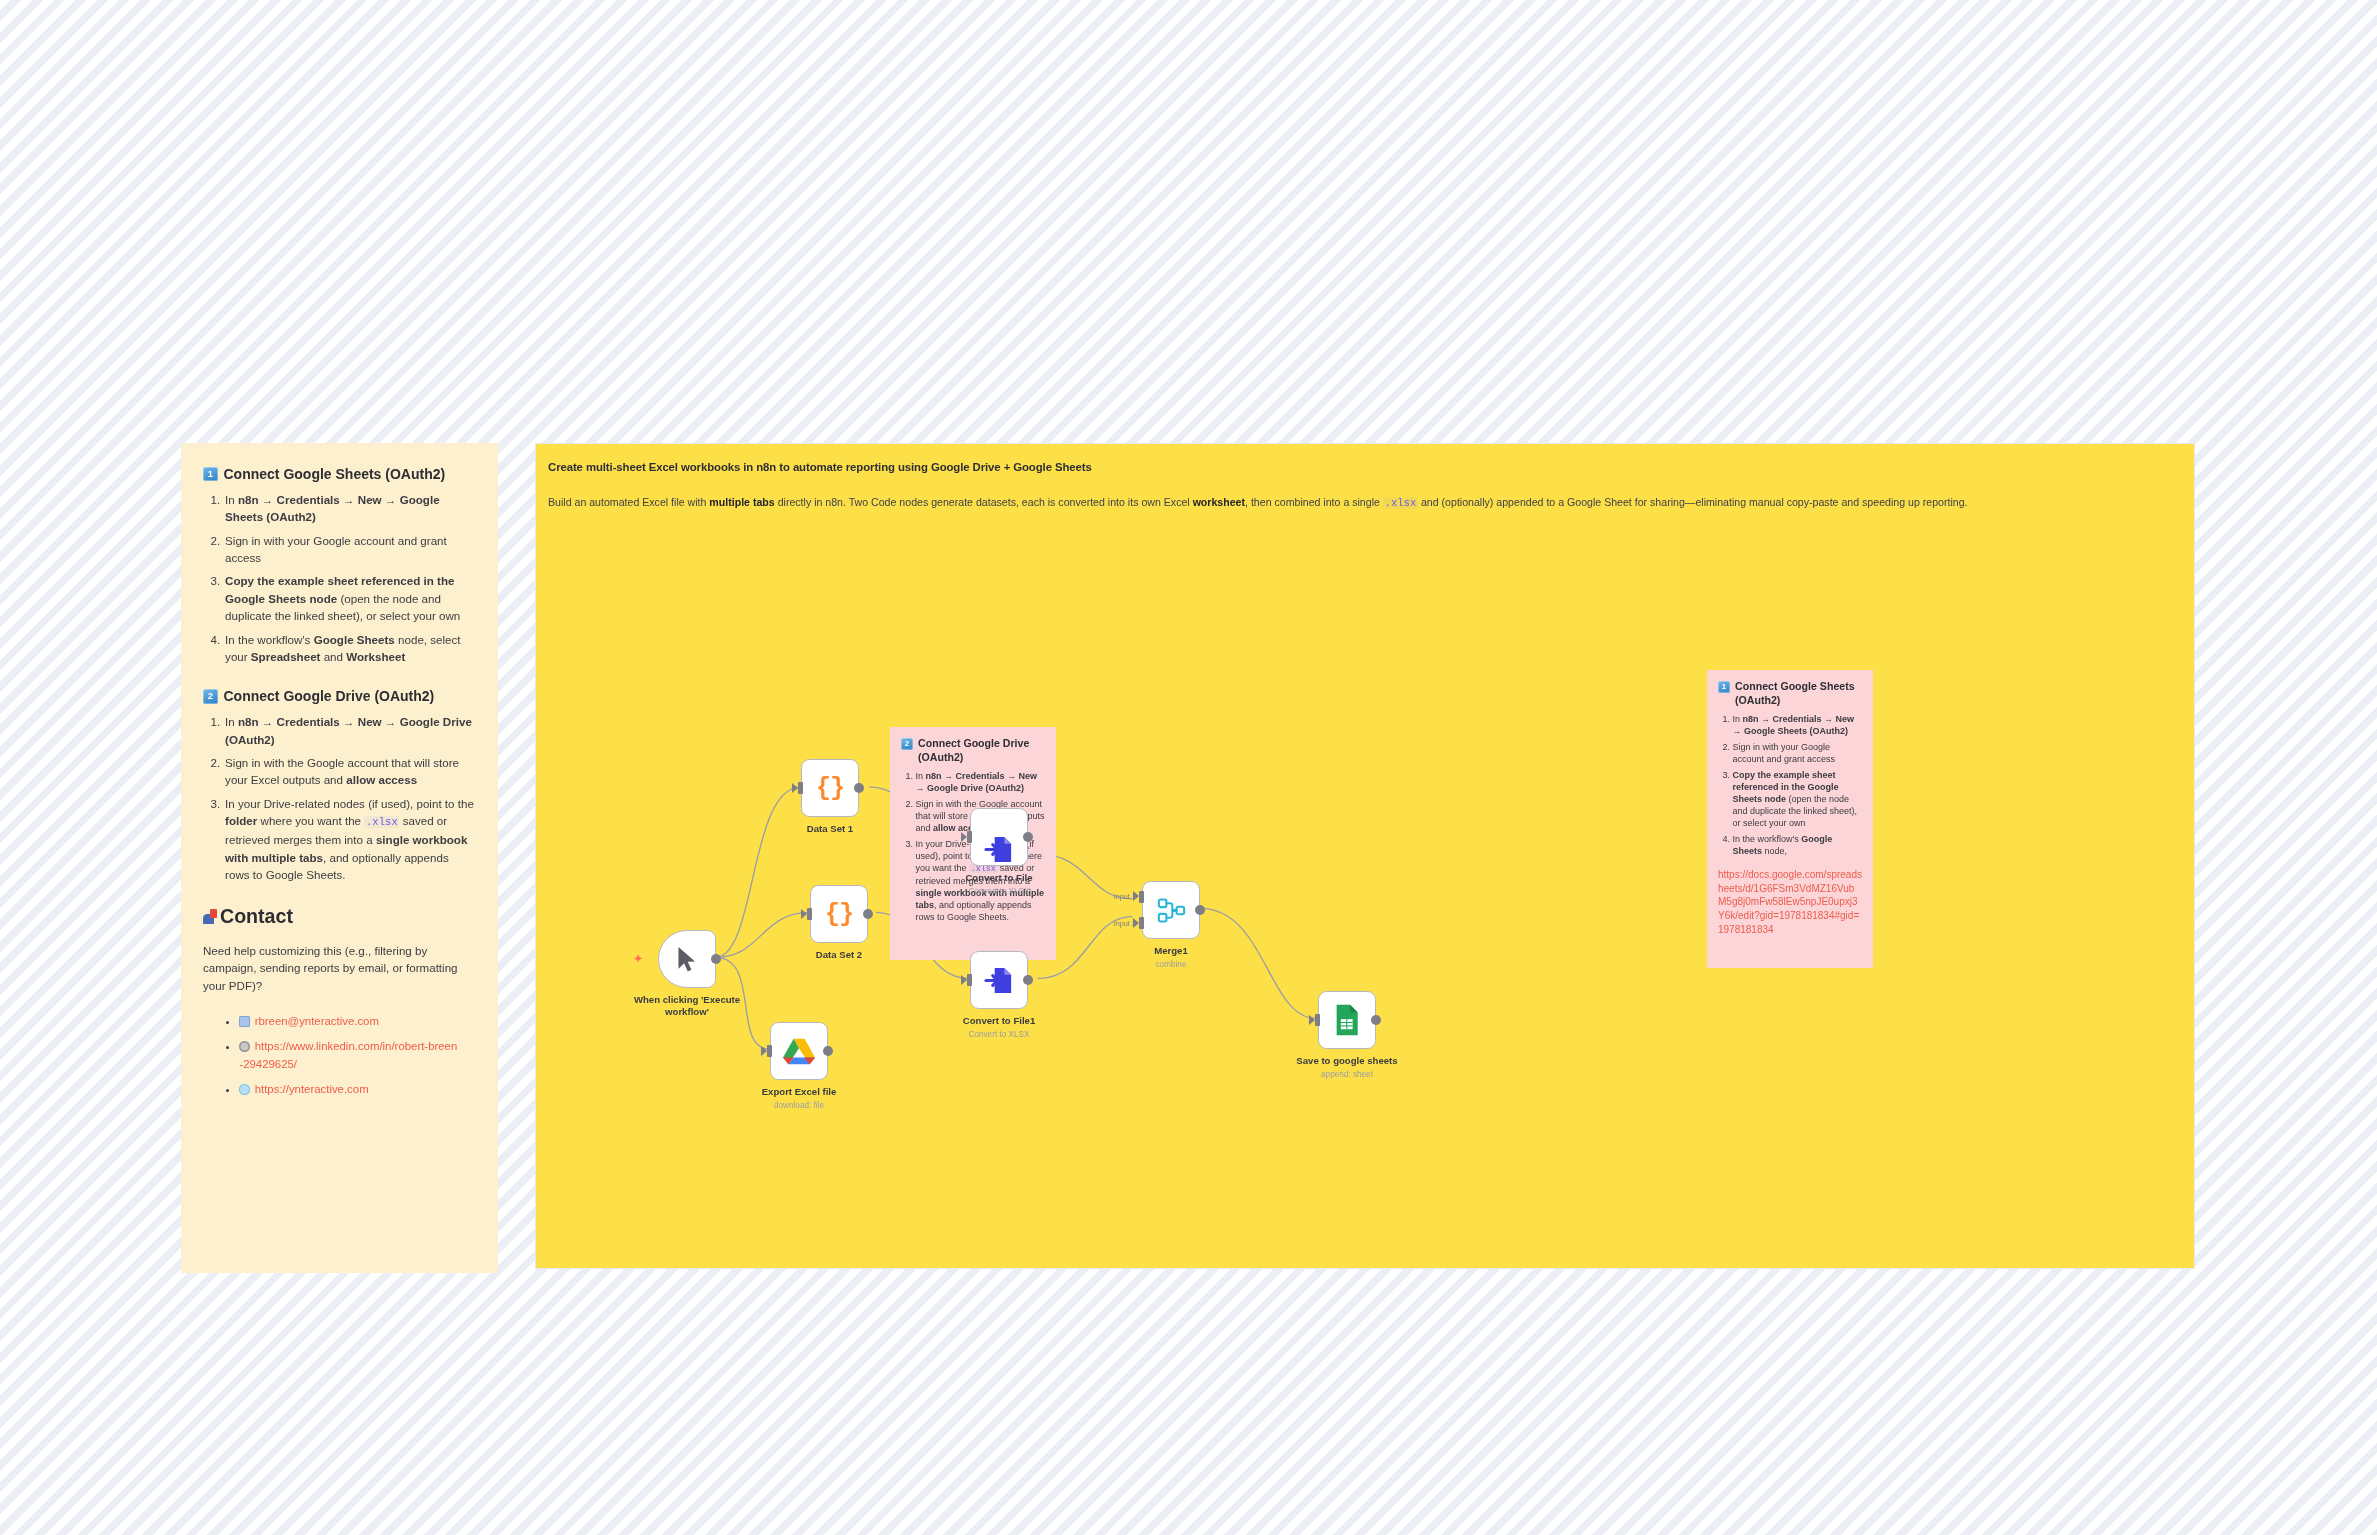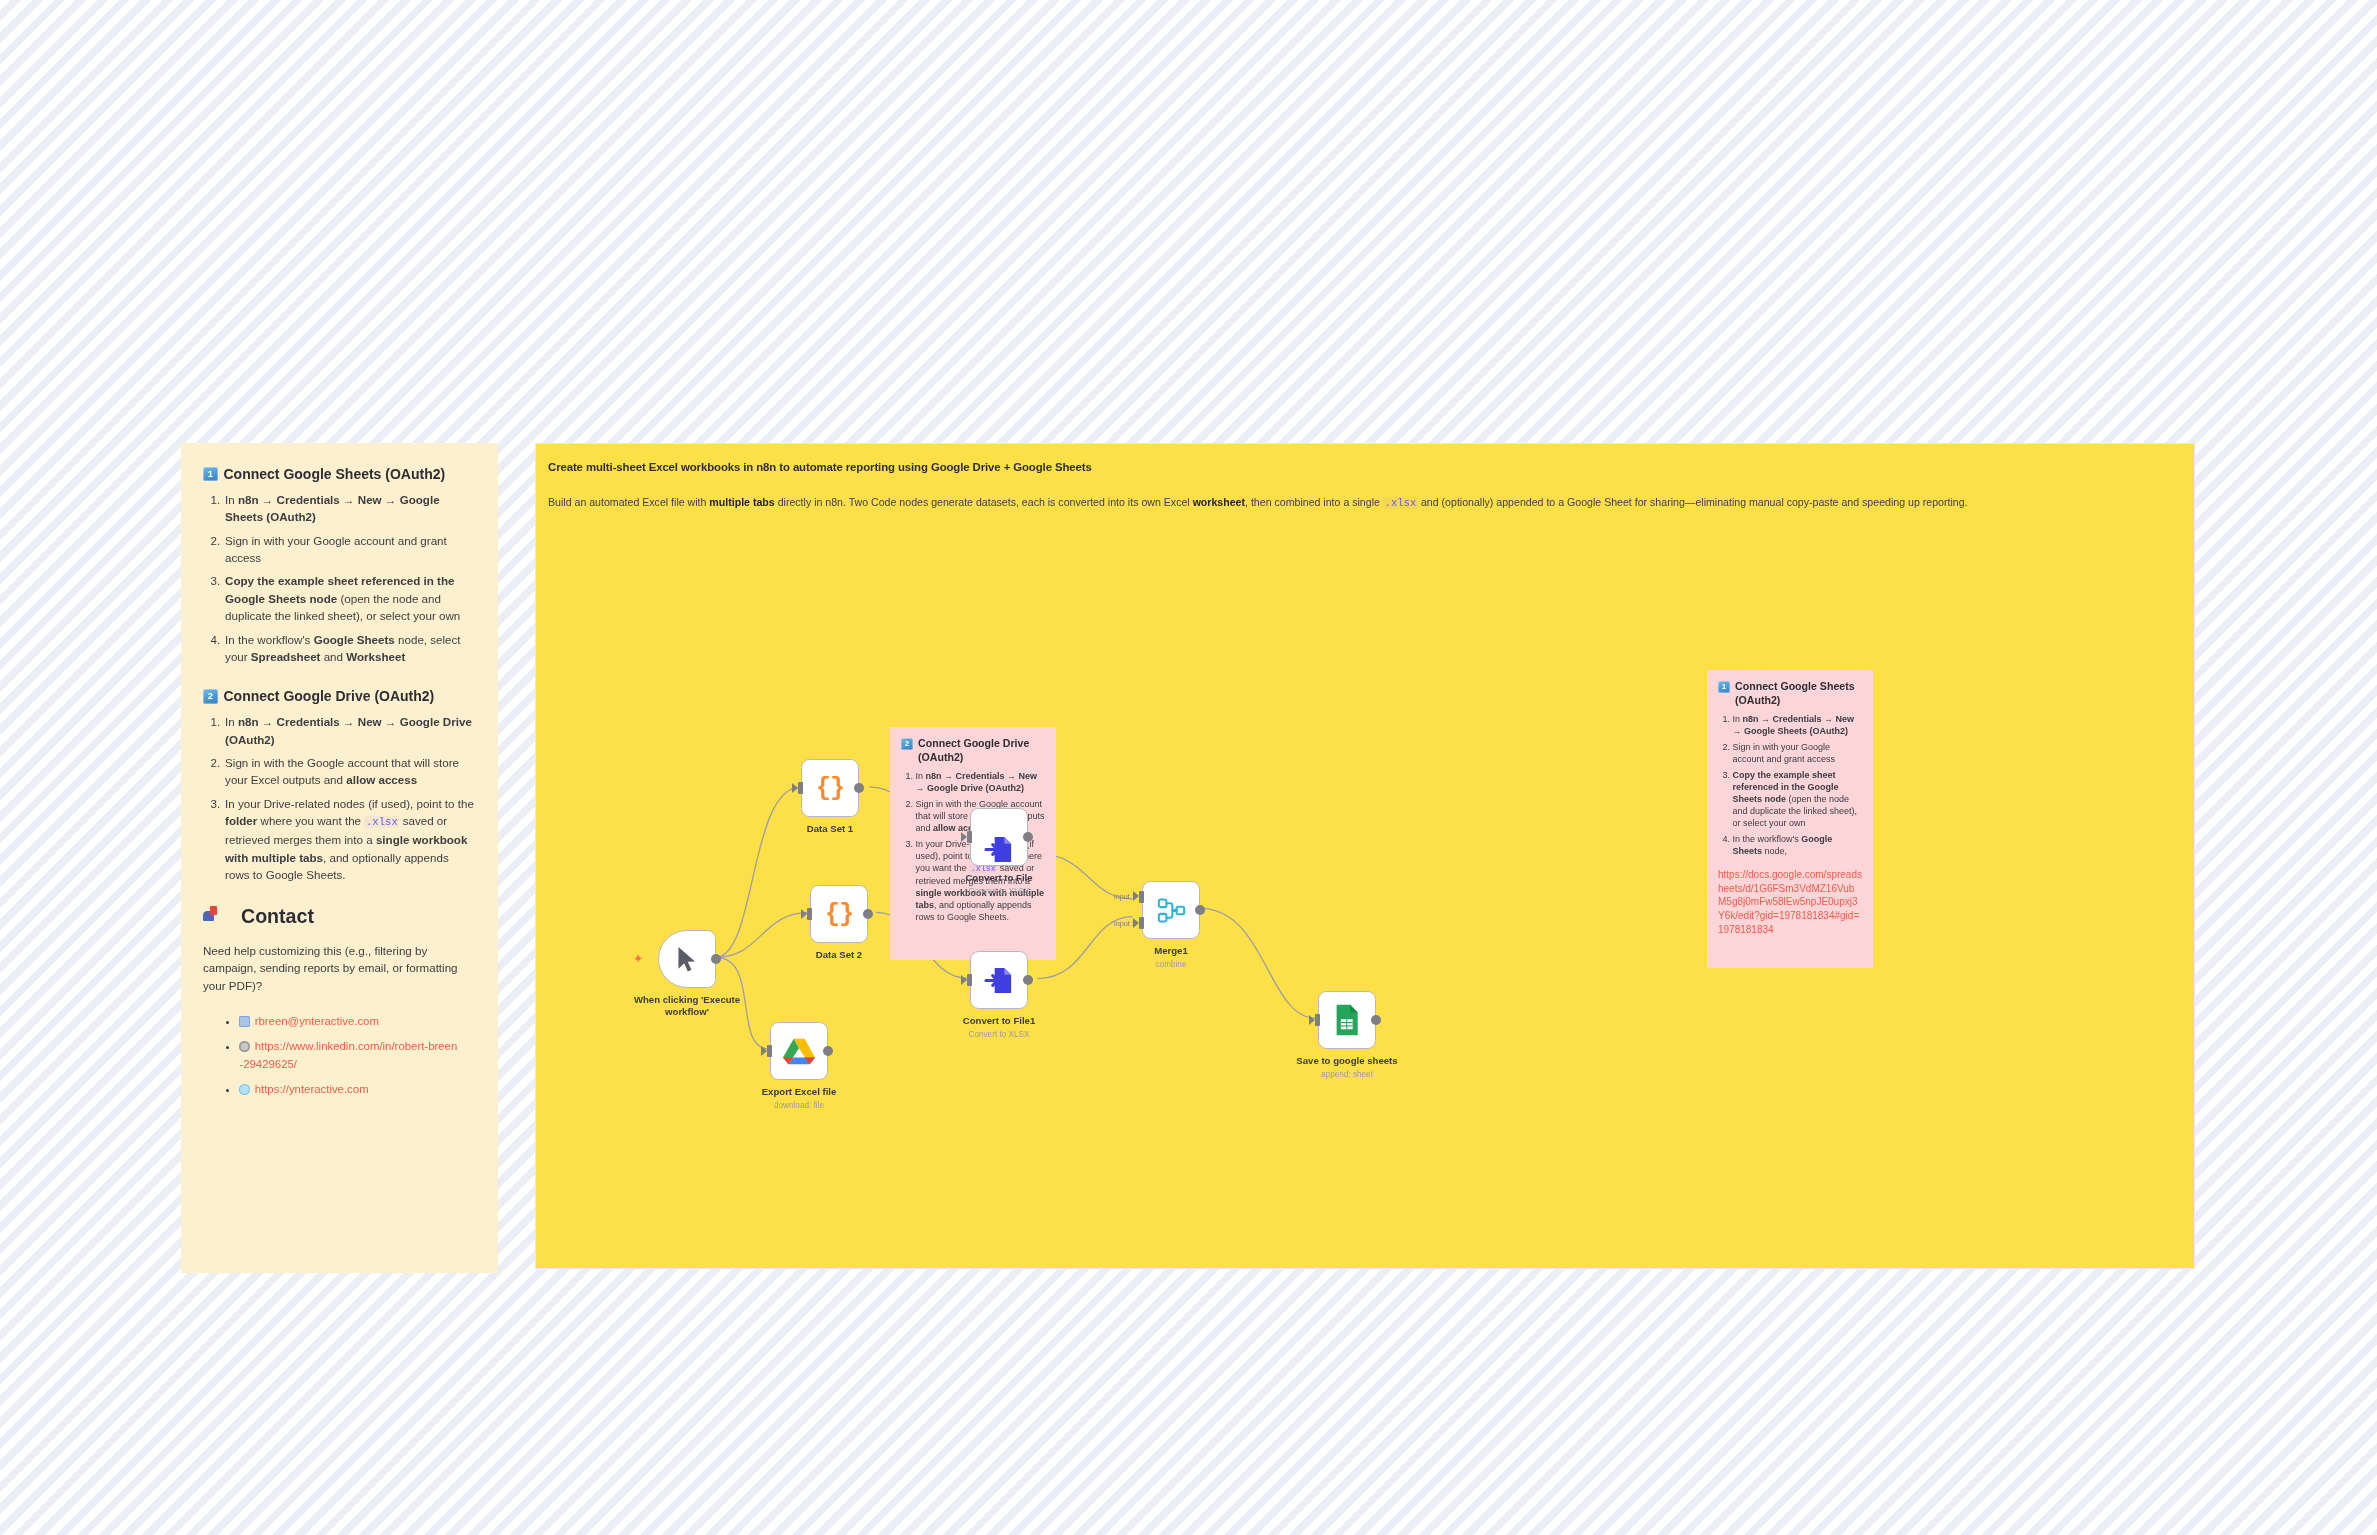--- a/index.html
+++ b/index.html
@@ -84,22 +84,22 @@
     color: #6c5ce7;
     background: rgba(120,110,220,0.07);
     padding: 0 1.7px;
     border-radius: 2.6px;
   }
   #contact-title {
     font-size: 19.6px;
     font-weight: bold;
     margin: 3.4px 0 13.6px 0;
     display: flex;
-    align-items: flex-start;
-    gap: 21px;
+    align-items: center;
+    gap: 0;
     color: #2d2d33;
   }
   .mailbox-icon {
     width: 17px; height: 17px;
     position: relative;
     flex: 0 0 auto;
   }
   .mailbox-icon::before{
     content:"";
     position:absolute; left:0; bottom:0.9px;

